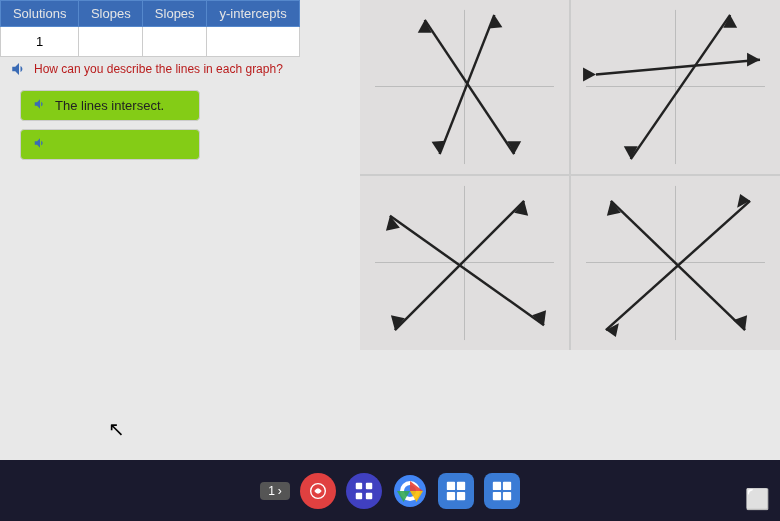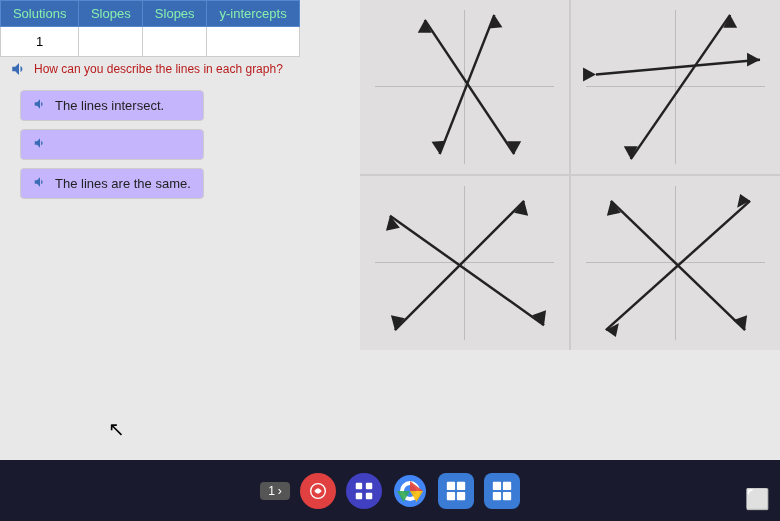--- a/index.html
+++ b/index.html
@@ -28,21 +28,21 @@
       left: 0;
       width: 300px;
     }
     table {
       border-collapse: collapse;
       width: 100%;
       font-size: 13px;
     }
     table thead tr th {
       background: #3a6bb5;
-      color: #86efac;
+      color: #e5e5e5;
       padding: 5px 10px;
       border: 1px solid #5588cc;
       text-align: center;
       font-weight: normal;
     }
     table tbody tr td {
       background: white;
       padding: 6px 10px;
       border: 1px solid #ccc;
       text-align: center;
@@ -73,21 +73,21 @@
       position: absolute;
       top: 90px;
       left: 20px;
       display: flex;
       flex-direction: column;
       gap: 8px;
     }
     .answer-btn {
       display: flex;
       align-items: center;
-      background: #c4b5fd;
+      background: #84cc16;
       border: 1px solid #ccc;
       border-radius: 4px;
       padding: 6px 12px;
       font-size: 13px;
       cursor: pointer;
       min-width: 180px;
       color: #222;
     }
     .answer-btn .speaker-sm {
       margin-right: 8px;
@@ -213,28 +213,20 @@
       </span>
       <span>The lines intersect.</span>
     </button>
     <button class="answer-btn">
       <span class="speaker-sm">
         <svg width="14" height="14" viewBox="0 0 24 24" fill="#3a6bb5">
             <path d="M3 9v6h4l5 5V4L7 9H3zm13.5 3c0-1.77-1.02-3.29-2.5-4.03v8.05c1.48-.73 2.5-2.25 2.5-4.02z"></path>
           </svg>
       </span>
     </button>
-    <button class="answer-btn">
-      <span class="speaker-sm">
-        <svg width="14" height="14" viewBox="0 0 24 24" fill="#3a6bb5">
-            <path d="M3 9v6h4l5 5V4L7 9H3zm13.5 3c0-1.77-1.02-3.29-2.5-4.03v8.05c1.48-.73 2.5-2.25 2.5-4.02z"></path>
-          </svg>
-      </span>
-      <span>The lines are the same.</span>
-    </button>
   </div>
 
   <div class="graphs-area">
 
     <div class="graph-cell">
       <svg viewBox="0 0 200 175">
 
         <line x1="100" y1="10" x2="100" y2="165" stroke="#bbb" stroke-width="1"></line>
         <line x1="10" y1="87" x2="190" y2="87" stroke="#bbb" stroke-width="1"></line>
 

